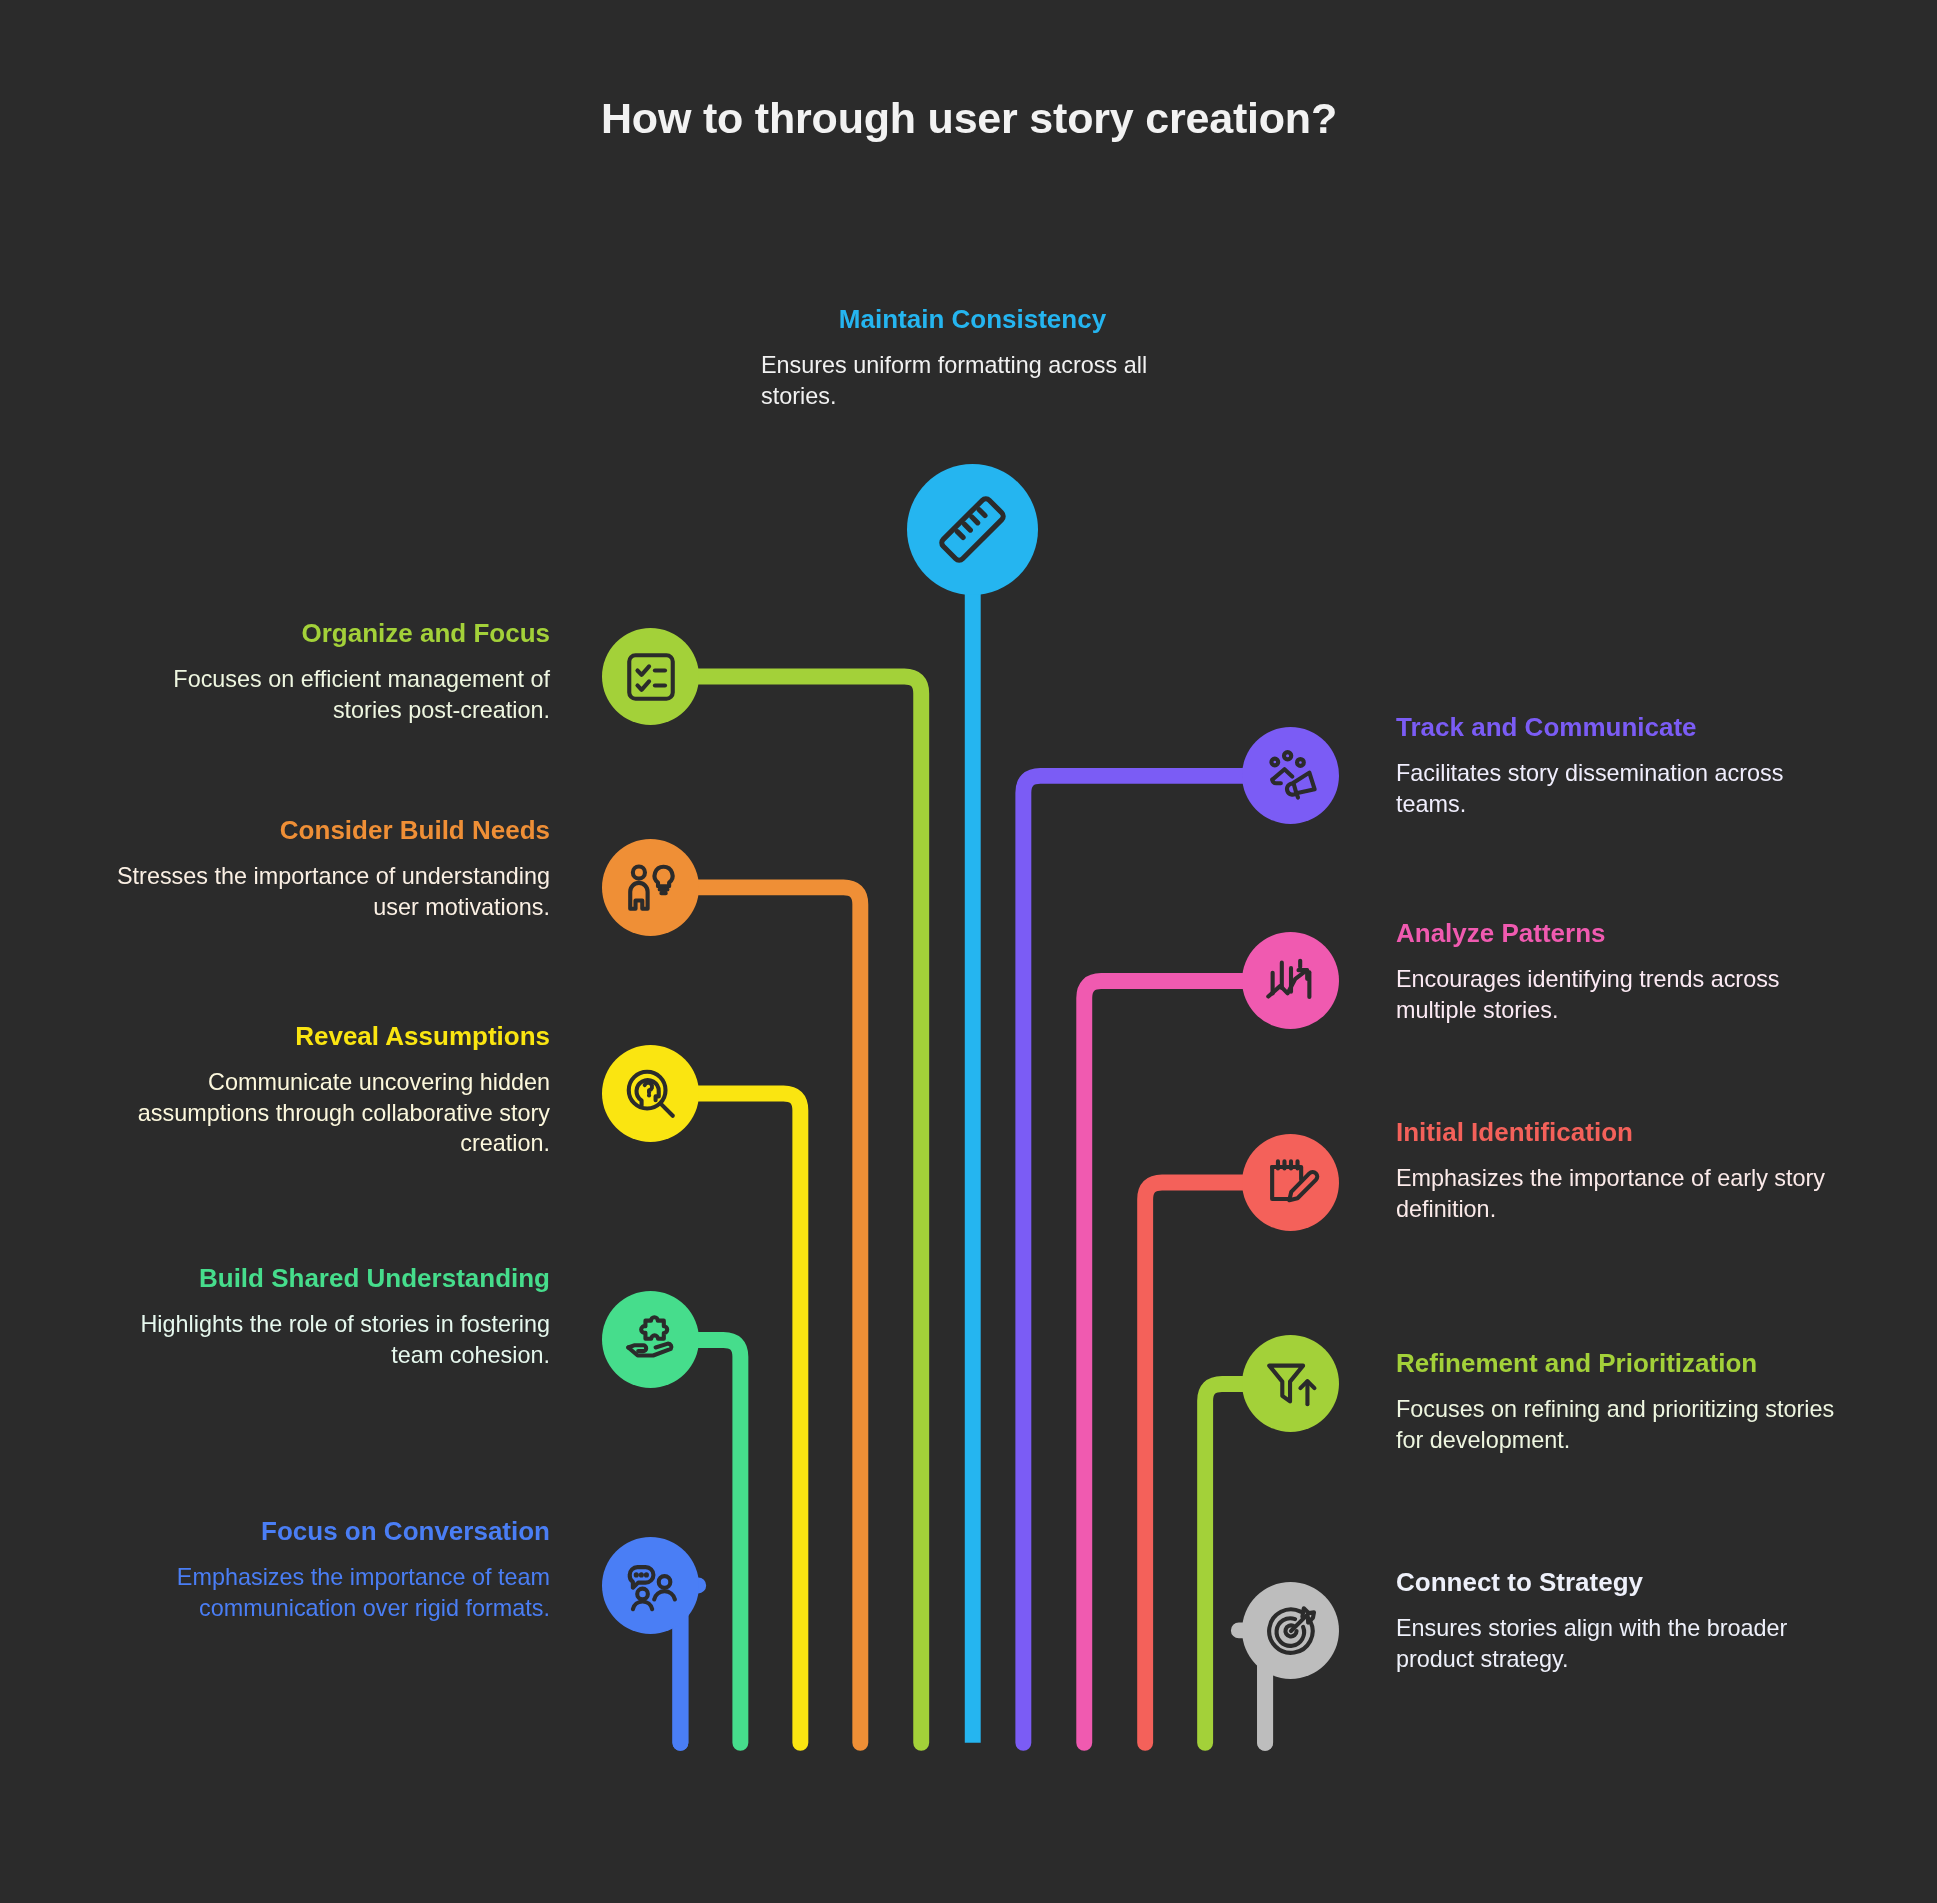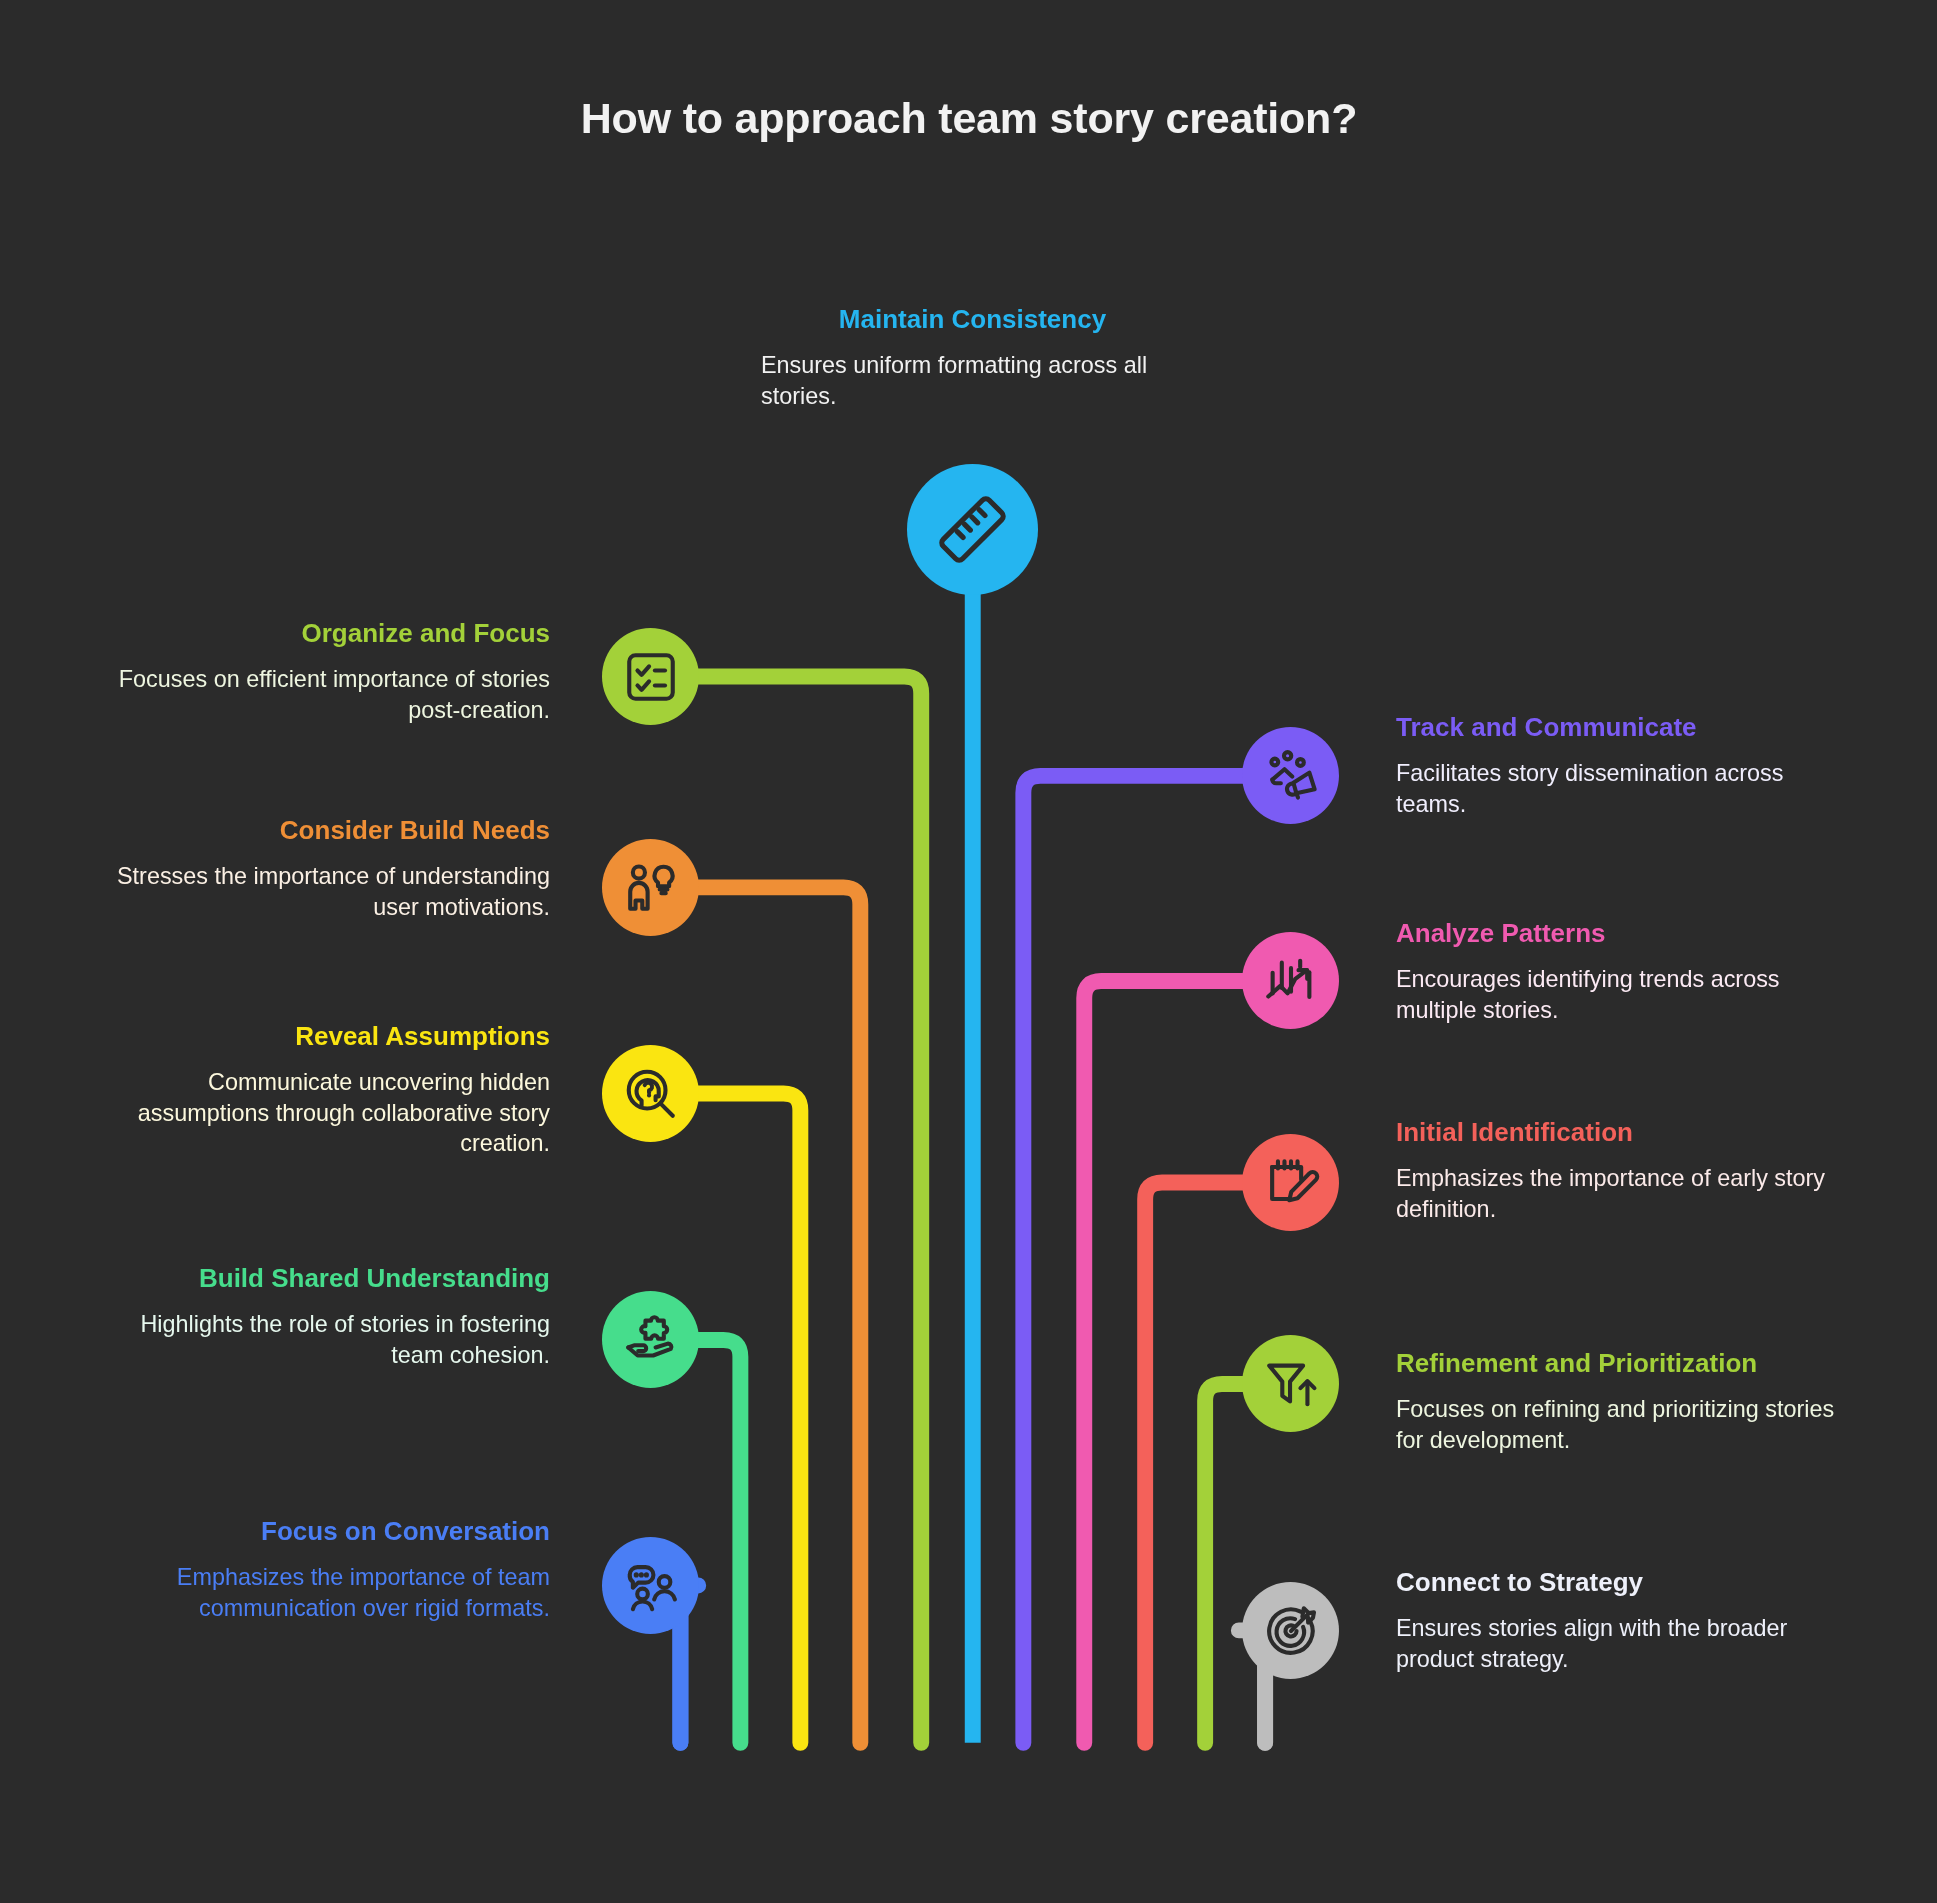--- a/index.html
+++ b/index.html
@@ -46,21 +46,21 @@
     color:#f0f0f0;
   }
   .left .hd,.left .bd{text-align:right;}
   .right .hd,.right .bd{text-align:left;}
 </style>
 </head>
 <body>
 
 <div id="stage">
 
-  <div class="title">How to approach team story creation?</div>
+  <div class="title">How to through user story creation?</div>
 
   <svg class="ribbons" viewBox="0 0 2068 2032" width="1938" height="1904" fill="none">
 
     <path d="M1038 565 L1038 1860" stroke="#25b5f0" stroke-width="17" stroke-linecap="butt"></path>
 
     <path d="M745 722 H965 Q983 722 983 740 V1860" stroke="#a3d139" stroke-width="17" stroke-linecap="round" fill="none"></path>
 
     <path d="M745 947 H900 Q918 947 918 965 V1860" stroke="#ef8f36" stroke-width="17" stroke-linecap="round" fill="none"></path>
 
     <path d="M745 1167 H836 Q854 1167 854 1185 V1860" stroke="#fae511" stroke-width="17" stroke-linecap="round" fill="none"></path>
@@ -101,21 +101,21 @@
         <rect x="3" y="3" width="18" height="18" rx="2.6"></rect>
         <path d="M6.4 9.3 l1.7 1.8 3.1 -3.5"></path>
         <path d="M13.6 9.3 h4.2"></path>
         <path d="M6.4 15.5 l1.7 1.8 3.1 -3.5"></path>
         <path d="M13.6 15.5 h4.2"></path>
       </g>
     </svg>
   </div>
   <div class="txt left" style="left:112px;top:618px;width:438px;">
     <div class="hd" style="color:#a3d139;">Organize and Focus</div>
-    <div class="bd" style="color:#eef6e0;">Focuses on efficient importance of stories post-creation.</div>
+    <div class="bd" style="color:#eef6e0;">Focuses on efficient management of stories post-creation.</div>
   </div>
 
   <div class="icon-circle" style="left:602px;top:839px;width:97px;height:97px;background:#ef8f36;">
     <svg width="58" height="58" viewBox="0 0 24 24">
       <g stroke="#2b2b2b" stroke-width="1.7" stroke-linecap="round" stroke-linejoin="round" fill="none">
         <circle cx="7" cy="5.6" r="2.5"></circle>
         <path d="M3.4 20.6 v-7.1 a3.6 3.6 0 0 1 7.2 0 v7.1 h-2.2 v-3.4 h-2.8 v3.4 z"></path>
         <path d="M17.2 3.2 a3.7 3.7 0 0 1 2.3 6.6 v1.5 h-4.6 v-1.5 a3.7 3.7 0 0 1 2.3 -6.6 z"></path>
         <path d="M15.6 12.6 h3.2 M16.3 14.2 h1.8"></path>
       </g>

